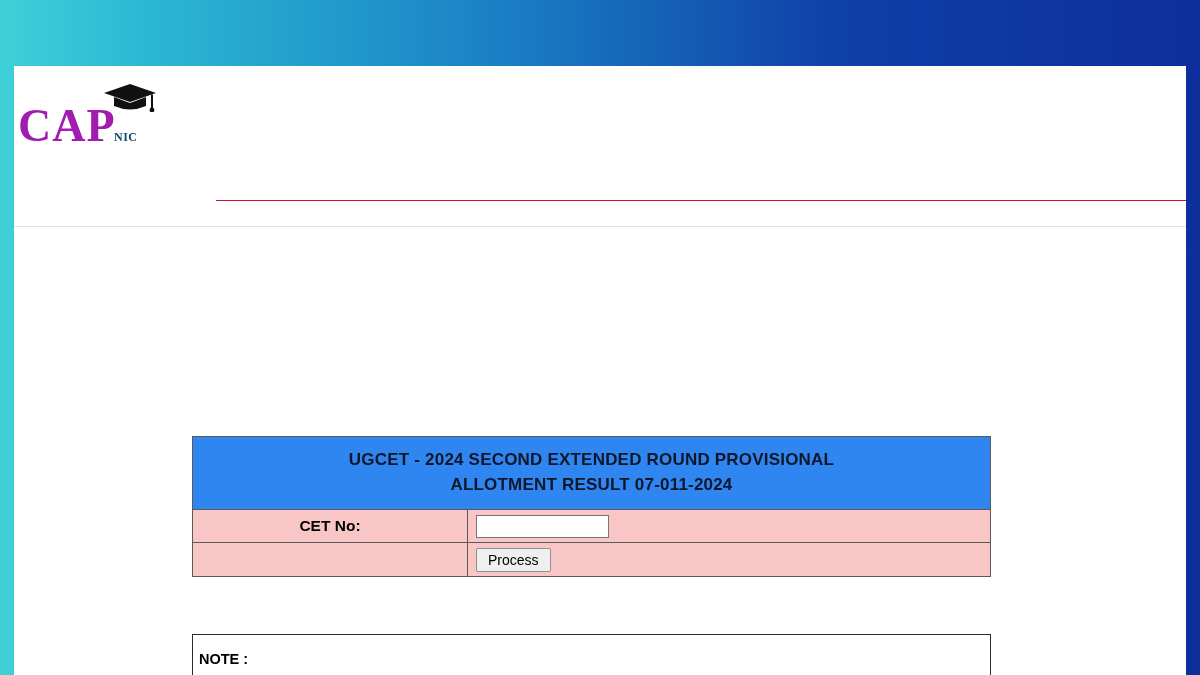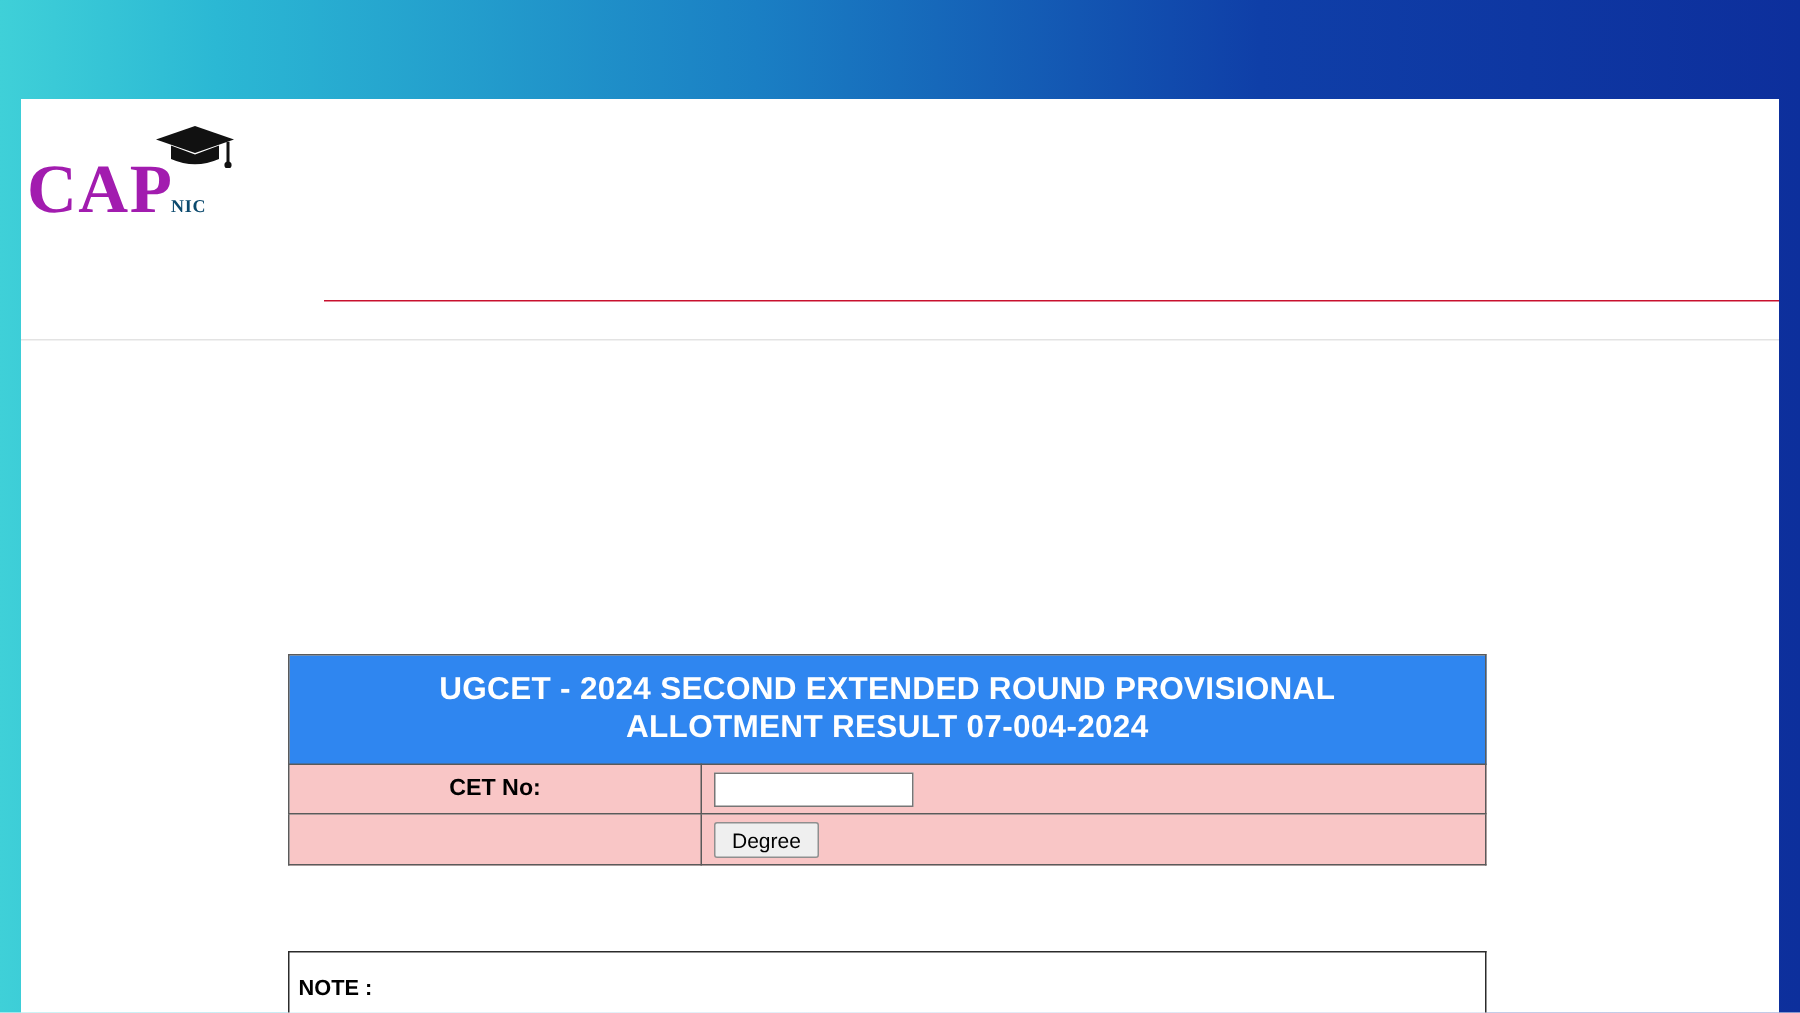--- a/index.html
+++ b/index.html
@@ -107,23 +107,23 @@
     position: absolute;
     left: 178px;
     top: 209px;
     width: 799px;
     border: 1px solid #5a5a5a;
     border-collapse: collapse;
     background: #ffffff;
   }
   .result-banner {
     background: #2f86f0;
-    color: #ffffff;
-    font-weight: bold;
-    font-size: 21px;
+    color: #0f172a;
+    font-weight: bold;
+    font-size: 17px;
     text-align: center;
     padding: 10px 14px 12px 14px;
     line-height: 25px;
     border: 1px solid #5a5a5a;
     letter-spacing: 0.2px;
   }
   .row-cet td {
     background: #f9c6c6;
     border: 1px solid #5a5a5a;
     padding: 0;
@@ -218,33 +218,33 @@
     <div class="header-rule"></div>
   </div>
 
   <div class="content">
 
     <table class="result-table">
       <tbody>
           <tr>
         <td class="result-banner" colspan="2">
           <span>UGCET - 2024 SECOND EXTENDED ROUND PROVISIONAL</span><br>
-          <span>ALLOTMENT RESULT 07-004-2024</span>
+          <span>ALLOTMENT RESULT 07-011-2024</span>
         </td>
       </tr>
       <tr class="row-cet">
         <td class="cet-label">CET No:</td>
         <td class="cet-input-cell">
           <input class="cet-input" type="text" value="" style="">
         </td>
       </tr>
       <tr class="row-submit">
         <td>&nbsp;</td>
         <td class="submit-cell">
-          <button class="submit-btn">Degree</button>
+          <button class="submit-btn">Process</button>
         </td>
       </tr>
     </tbody>
       </table>
 
     <table class="note-table">
       <tbody>
           <tr>
         <td class="note-head">NOTE :</td>
       </tr>

